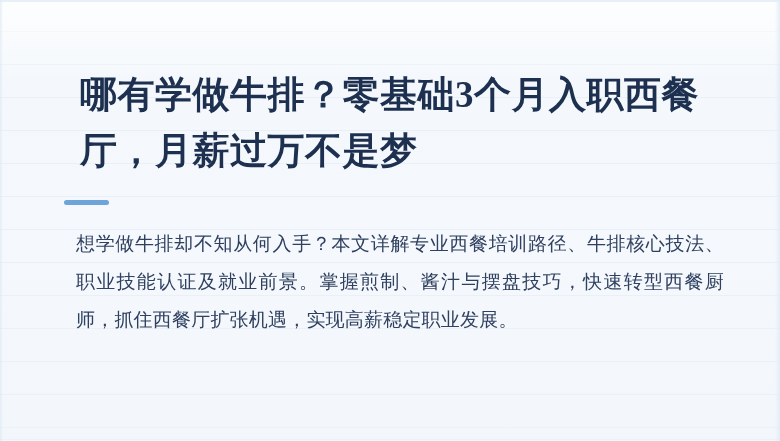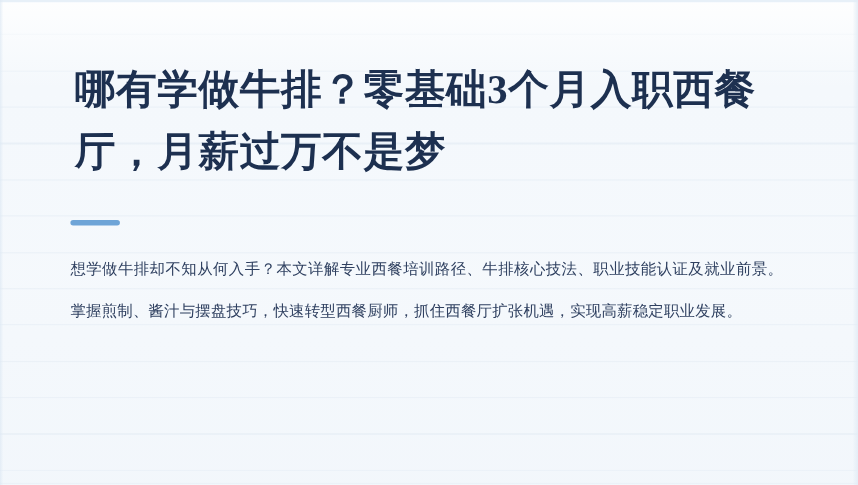--- a/index.html
+++ b/index.html
@@ -65,21 +65,21 @@
     top: 0;
     width: 660px;
     height: 441px;
   }
 
   #title {
     position: absolute;
     top: 51px;
     left: 0;
     width: 660px;
-    margin: 4px;
+    margin: 16px;
     font-family: "Liberation Serif", "DejaVu Serif", serif;
     font-weight: 700;
     font-size: 37px;
     line-height: 56px;
     letter-spacing: 0.5px;
     color: #1d3050;
     white-space: pre-line;
   }
 
   #accent-bar {
@@ -88,26 +88,26 @@
     left: 0;
     width: 45px;
     height: 5px;
     border-radius: 2.5px;
     background: #6ea4d7;
   }
 
   #summary {
     position: absolute;
     top: 225px;
-    left: 0;
+    left: 12px;
     width: 648px;
     margin: 0;
     font-family: "Liberation Sans", "DejaVu Sans", sans-serif;
     font-weight: 400;
-    font-size: 14px;
+    font-size: 19px;
     line-height: 38px;
     letter-spacing: 0.2px;
     color: #2f4060;
     text-align: justify;
     text-justify: inter-ideograph;
   }
 </style>
 </head>
 <body>
 

